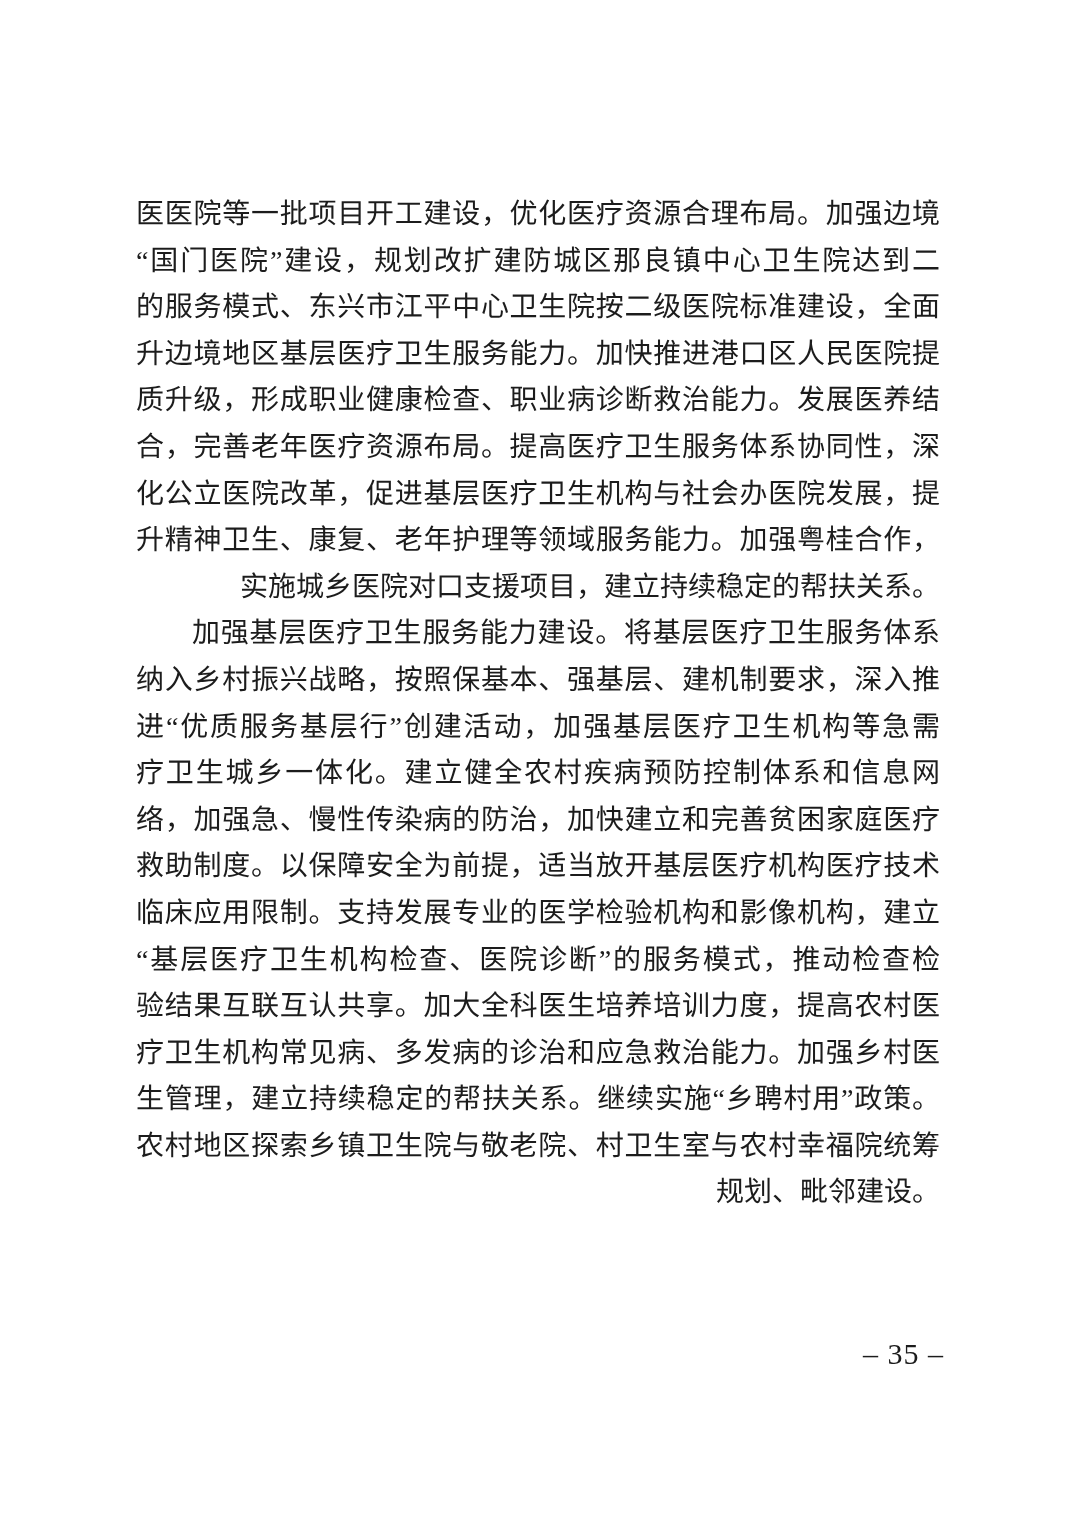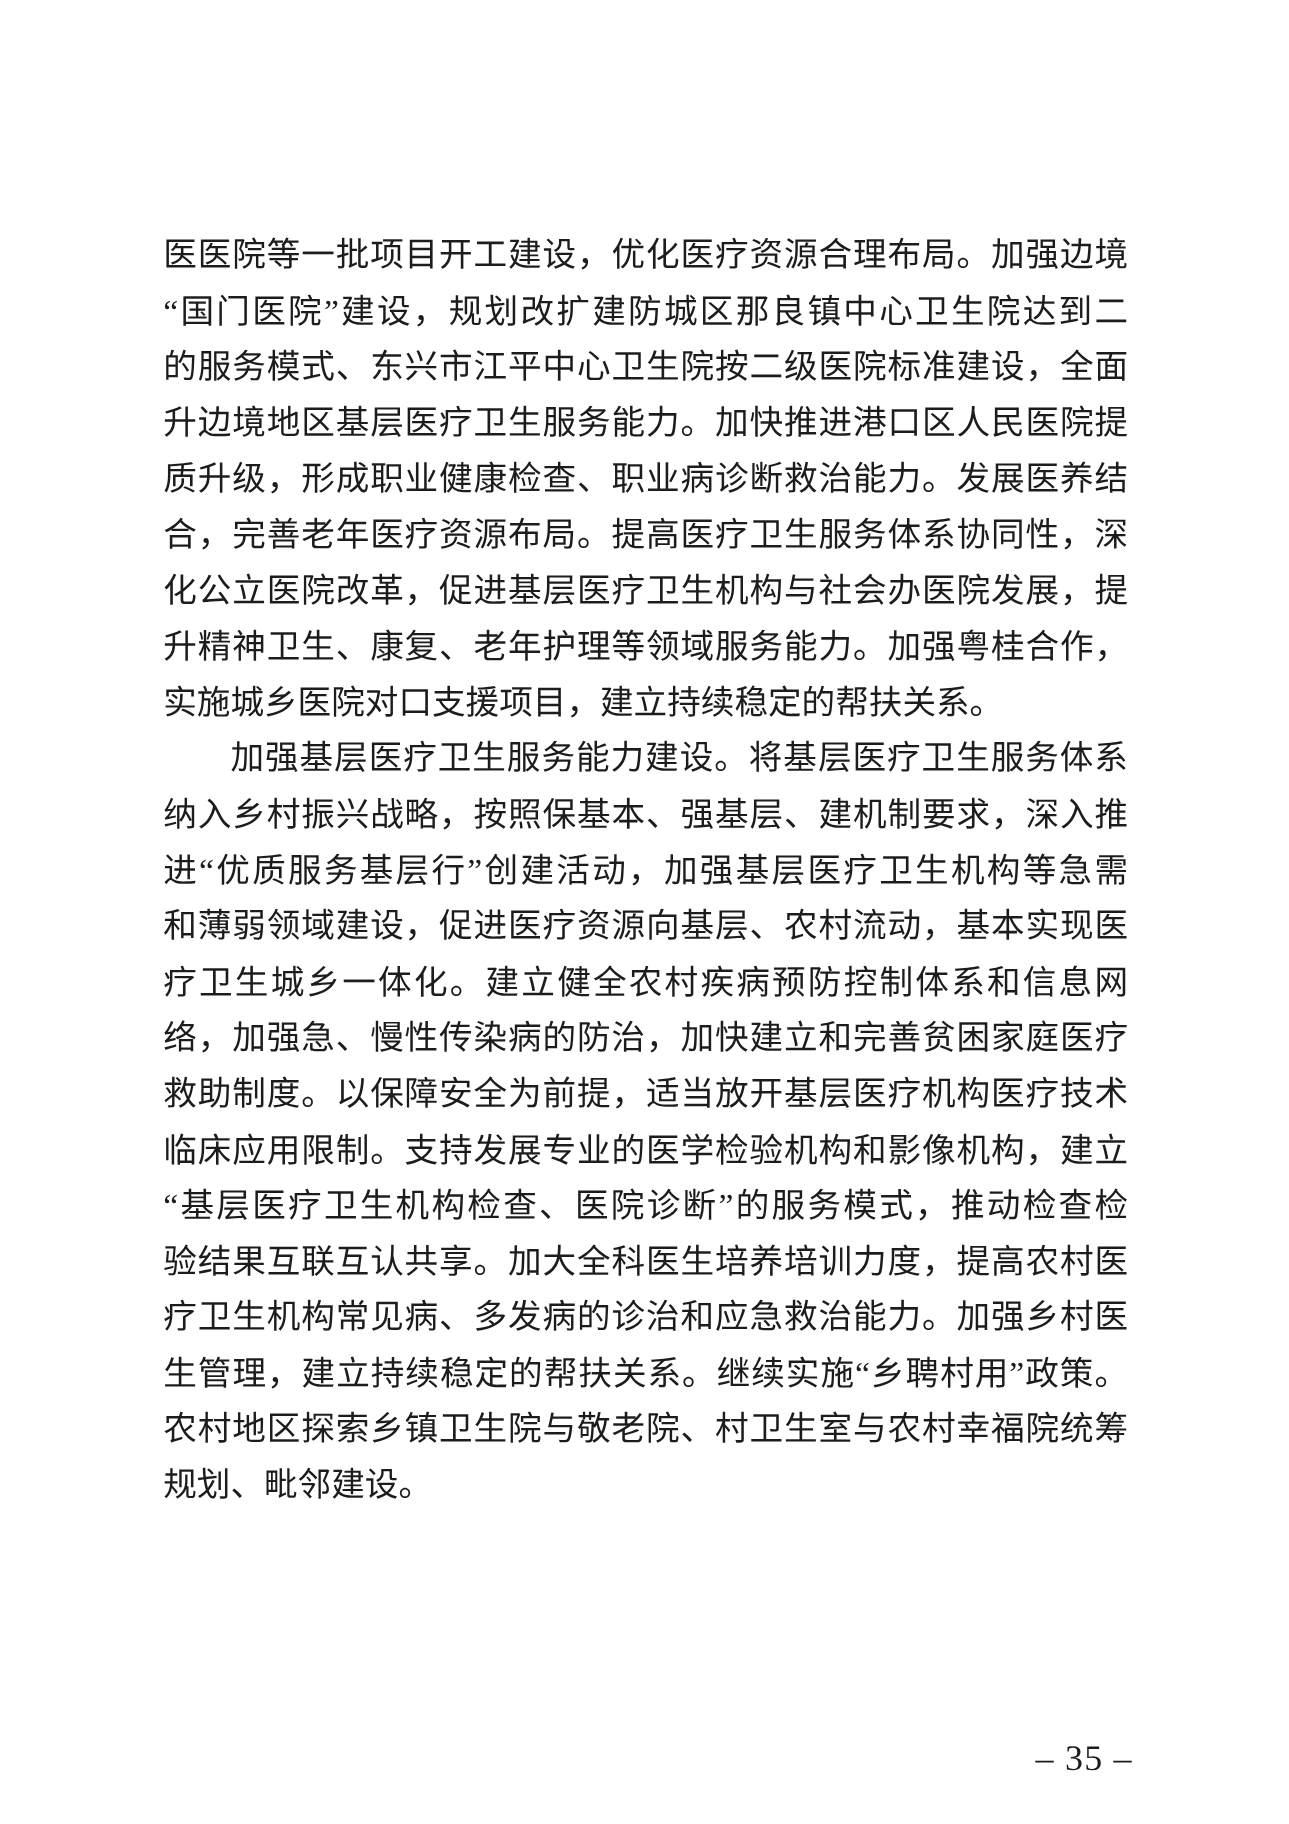--- a/index.html
+++ b/index.html
@@ -31,32 +31,32 @@
     overflow: hidden;
   }
   
   .jl {
     text-align: justify;
     text-align-last: justify;
     text-justify: inter-character;
   }
   
   .pl {
-    text-align: left;
+    text-align: right;
   }
   
   .indent {
     padding-left: 56px;
   }
   .bold-lead {
     font-weight: 400;
   }
   .page-number {
     position: absolute;
-    top: 1448px;
+    top: 1336px;
     right: 130px;
     font-size: 30px;
     line-height: 36px;
     letter-spacing: 1px;
     color: #1c1c1c;
     font-family: "Liberation Serif", "DejaVu Serif", serif;
   }
 </style>
 </head>
 <body>
@@ -73,21 +73,20 @@
     <div class="line jl">合，完善老年医疗资源布局。提高医疗卫生服务体系协同性，深</div>
     <div class="line jl">化公立医院改革，促进基层医疗卫生机构与社会办医院发展，提</div>
     <div class="line jl">升精神卫生、康复、老年护理等领域服务能力。加强粤桂合作，</div>
     <div class="line pl">实施城乡医院对口支援项目，建立持续稳定的帮扶关系。</div>
 
     <div class="line jl indent">
       <span class="bold-lead">加强基层医疗卫生服务能力建设。</span><span>将基层医疗卫生服务体系</span>
     </div>
     <div class="line jl">纳入乡村振兴战略，按照保基本、强基层、建机制要求，深入推</div>
     <div class="line jl">进“优质服务基层行”创建活动，加强基层医疗卫生机构等急需</div>
-    <div class="line jl">和薄弱领域建设，促进医疗资源向基层、农村流动，基本实现医</div>
     <div class="line jl">疗卫生城乡一体化。建立健全农村疾病预防控制体系和信息网</div>
     <div class="line jl">络，加强急、慢性传染病的防治，加快建立和完善贫困家庭医疗</div>
     <div class="line jl">救助制度。以保障安全为前提，适当放开基层医疗机构医疗技术</div>
     <div class="line jl">临床应用限制。支持发展专业的医学检验机构和影像机构，建立</div>
     <div class="line jl">“基层医疗卫生机构检查、医院诊断”的服务模式，推动检查检</div>
     <div class="line jl">验结果互联互认共享。加大全科医生培养培训力度，提高农村医</div>
     <div class="line jl">疗卫生机构常见病、多发病的诊治和应急救治能力。加强乡村医</div>
     <div class="line jl">生管理，建立持续稳定的帮扶关系。继续实施“乡聘村用”政策。</div>
     <div class="line jl">农村地区探索乡镇卫生院与敬老院、村卫生室与农村幸福院统筹</div>
     <div class="line pl">规划、毗邻建设。</div>

